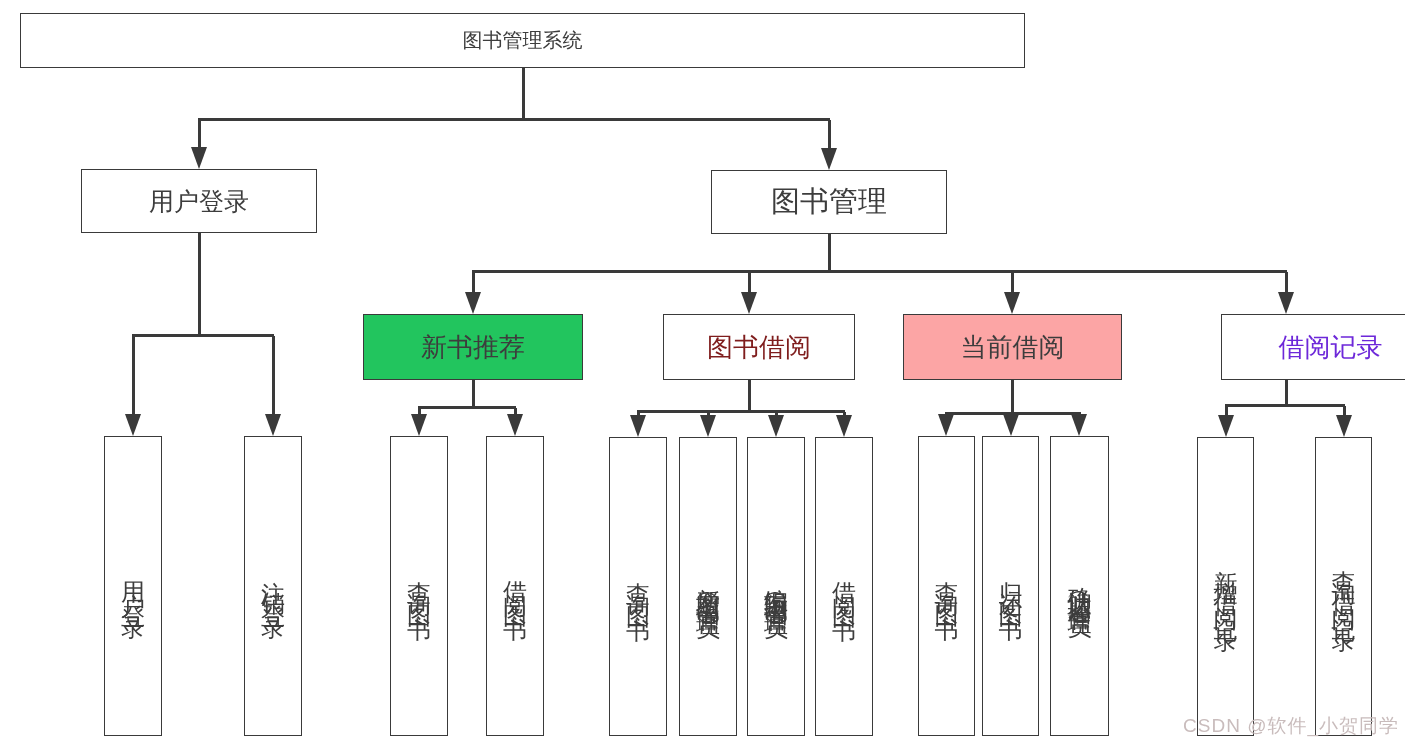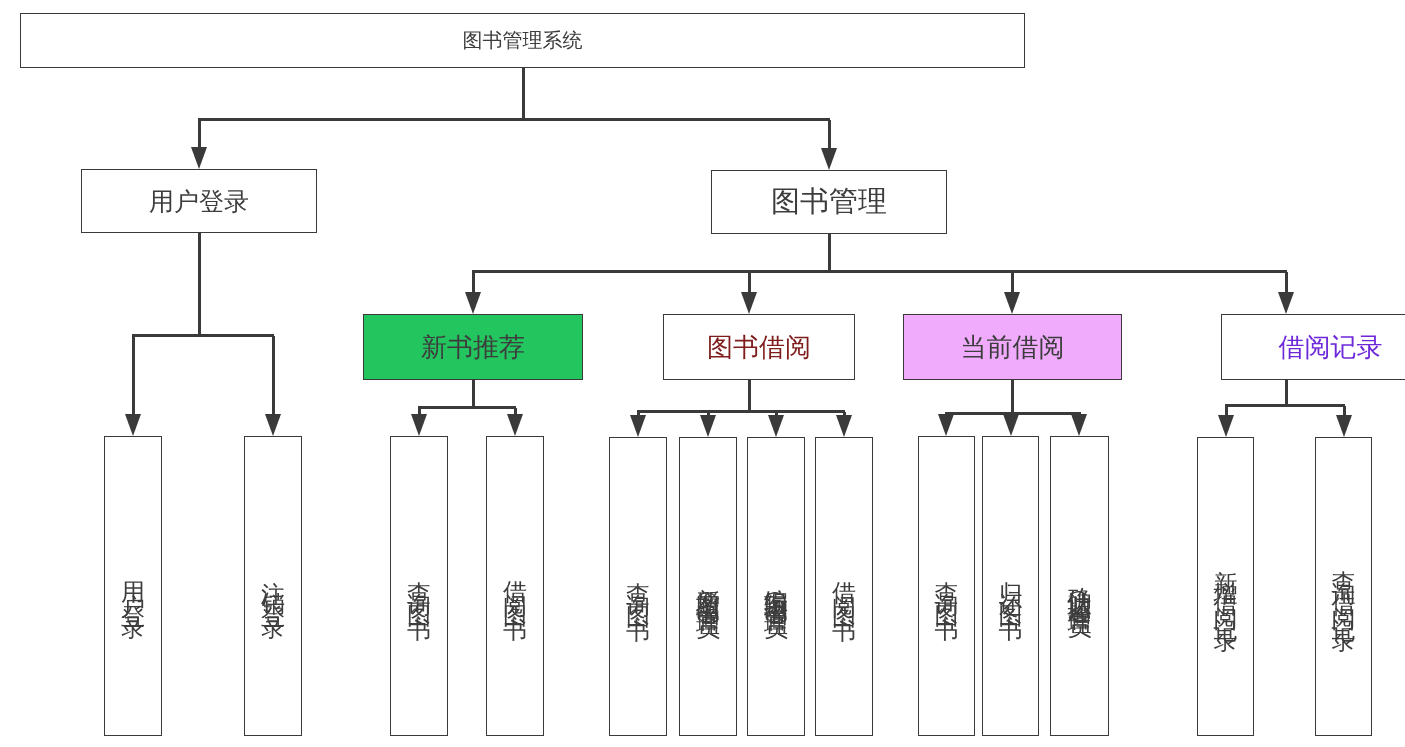--- a/index.html
+++ b/index.html
@@ -51,36 +51,37 @@
     color: #c9bcbc;
     z-index: 10;
     pointer-events: none;
     white-space: nowrap;
   }
 </style>
 </head>
 <body>
 
 <div id="canvas">
+  <div id="watermark" style="color: rgb(201, 188, 188);">CSDN @软件_小贺同学</div>
 <div class="node h" style="left: 20px; top: 13px; width: 1005px; height: 55px; border-color: rgb(58, 58, 58); background: rgb(255, 255, 255); color: rgb(61, 61, 61);">
       <span class="label" style="font-size: 20px;">图书管理系统</span>
     </div>
     <div class="node h" style="left: 81px; top: 169px; width: 236px; height: 64px; border-color: rgb(58, 58, 58); background: rgb(255, 255, 255); color: rgb(61, 61, 61);">
       <span class="label" style="font-size: 25px;">用户登录</span>
     </div>
     <div class="node h" style="left: 711px; top: 170px; width: 236px; height: 64px; border-color: rgb(58, 58, 58); background: rgb(255, 255, 255); color: rgb(61, 61, 61);">
       <span class="label" style="font-size: 29px;">图书管理</span>
     </div>
     <div class="node h" style="left: 363px; top: 314px; width: 220px; height: 66px; border-color: rgb(58, 58, 58); background: #22c55e; color: rgb(61, 61, 61);">
       <span class="label" style="font-size: 26px;">新书推荐</span>
     </div>
     <div class="node h" style="left: 639px; top: 314px; width: 192px; height: 66px; border-color: rgb(58, 58, 58); background: rgb(255, 255, 255); color: #7f1d1d; margin-left: 24px;">
       <span class="label" style="font-size: 26px;">图书借阅</span>
     </div>
-    <div class="node h" style="left: 903px; top: 314px; width: 219px; height: 66px; border-color: rgb(58, 58, 58); background: #f0abfc; color: rgb(61, 61, 61);">
+    <div class="node h" style="left: 903px; top: 314px; width: 219px; height: 66px; border-color: rgb(58, 58, 58); background: #fca5a5; color: rgb(61, 61, 61);">
       <span class="label" style="font-size: 26px;">当前借阅</span>
     </div>
     <div class="node h" style="left: 1177px; top: 314px; width: 219px; height: 66px; border-color: rgb(58, 58, 58); background: rgb(255, 255, 255); color: #6d28d9; margin-left: 44px;">
       <span class="label" style="font-size: 26px;">借阅记录</span>
     </div>
     <div class="node v" style="left: 104px; top: 436px; width: 58px; height: 300px; border-color: rgb(58, 58, 58); background: rgb(255, 255, 255); color: rgb(61, 61, 61);">
       <span class="label">用户登录</span>
     </div>
     <div class="node v" style="left: 244px; top: 436px; width: 58px; height: 300px; border-color: rgb(58, 58, 58); background: rgb(255, 255, 255); color: rgb(61, 61, 61);">
       <span class="label">注销登录</span>

